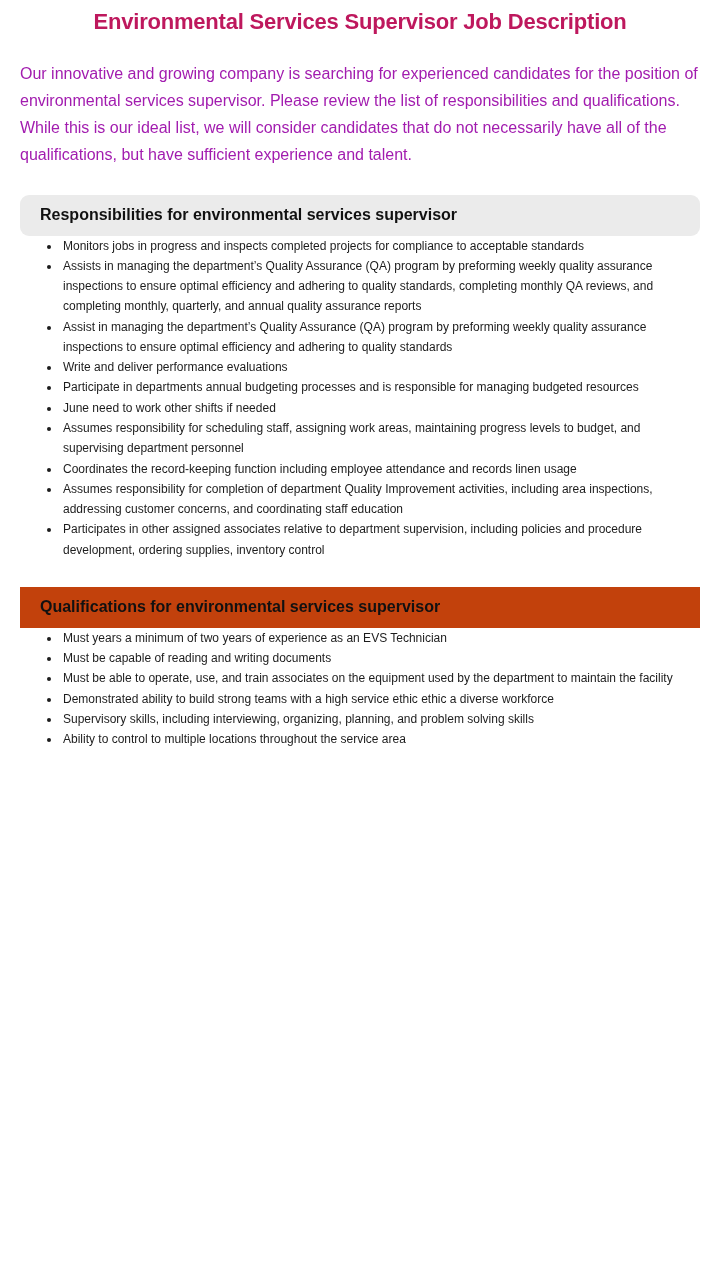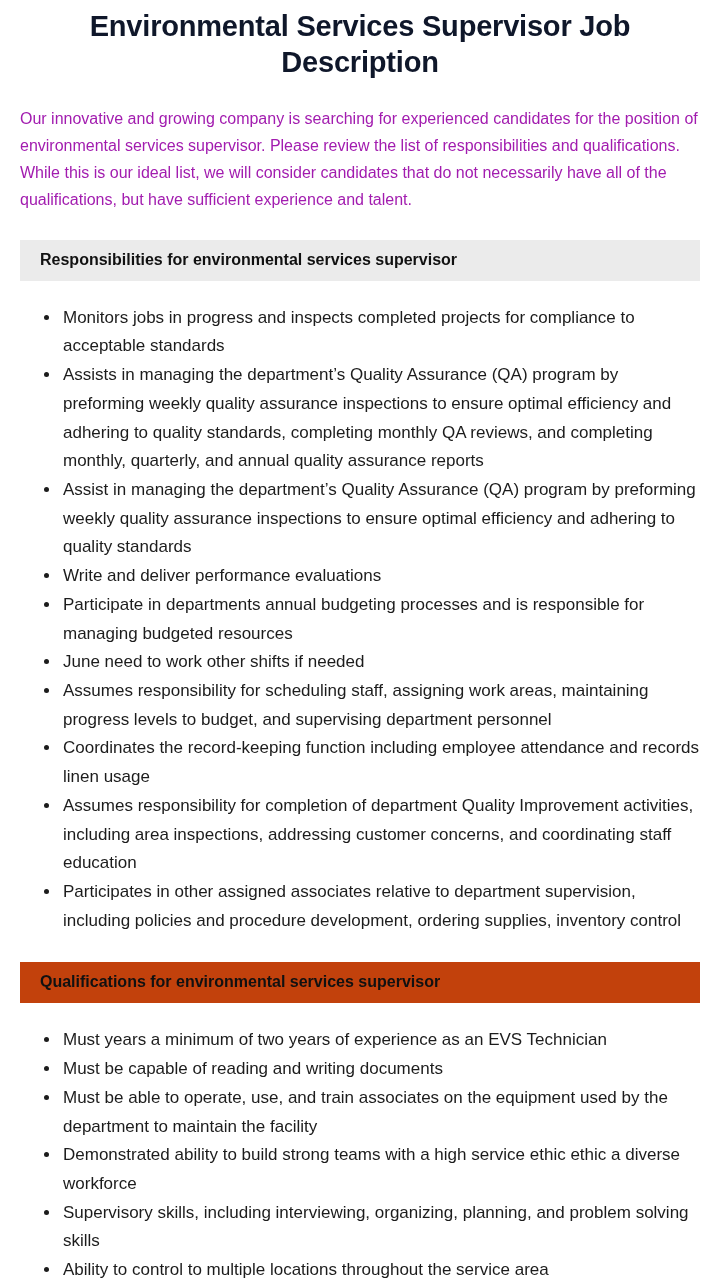--- a/index.html
+++ b/index.html
@@ -8,63 +8,62 @@
     width: 720px;
     min-height: 1281px;
     font-family: "Liberation Sans", sans-serif;
     color: #1c1c1c;
     -webkit-font-smoothing: antialiased;
   }
   .page {
     padding: 6px 20px 24px 20px;
   }
   .doc-title {
-    font-size: 29px;
+    font-size: 22px;
     line-height: 1.25;
     font-weight: bold;
     text-align: center;
-    color: #0f172a;
+    color: #be185d;
     padding: 2px 16px 0 16px;
     letter-spacing: -0.2px;
   }
   .intro {
     margin-top: 24px;
     font-size: 16px;
     line-height: 1.69;
     color: #a21caf;
   }
   .section-heading {
     margin-top: 27px;
     background: #ebebeb;
     font-size: 16px;
     font-weight: bold;
     color: #111111;
     padding: 11px 20px 12px 20px;
   }
   ul.items {
-    margin-top: 23px;
     padding-left: 41px;
-    font-size: 17px;
+    font-size: 12px;
     line-height: 1.69;
     list-style-type: disc;
   }
   ul.items li {
     padding-left: 2px;
   }
 </style>
 </head>
 <body>
 
 <div class="page">
 
   <h1 class="doc-title">Environmental Services Supervisor Job Description</h1>
 
   <p class="intro">Our innovative and growing company is searching for experienced candidates for the position of environmental services supervisor. Please review the list of responsibilities and qualifications. While this is our ideal list, we will consider candidates that do not necessarily have all of the qualifications, but have sufficient experience and talent.</p>
 
-  <div class="section-heading" style="background: rgb(235, 235, 235);">Responsibilities for environmental services supervisor</div>
+  <div class="section-heading" style="background: rgb(235, 235, 235); border-radius: 9px;">Responsibilities for environmental services supervisor</div>
 
   <ul class="items">
     <li>Monitors jobs in progress and inspects completed projects for compliance to acceptable standards</li>
     <li>Assists in managing the department’s Quality Assurance (QA) program by preforming weekly quality assurance inspections to ensure optimal efficiency and adhering to quality standards, completing monthly QA reviews, and completing monthly, quarterly, and annual quality assurance reports</li>
     <li>Assist in managing the department’s Quality Assurance (QA) program by preforming weekly quality assurance inspections to ensure optimal efficiency and adhering to quality standards</li>
     <li>Write and deliver performance evaluations</li>
     <li>Participate in departments annual budgeting processes and is responsible for managing budgeted resources</li>
     <li>June need to work other shifts if needed</li>
     <li>Assumes responsibility for scheduling staff, assigning work areas, maintaining progress levels to budget, and supervising department personnel</li>
     <li>Coordinates the record-keeping function including employee attendance and records linen usage</li>

